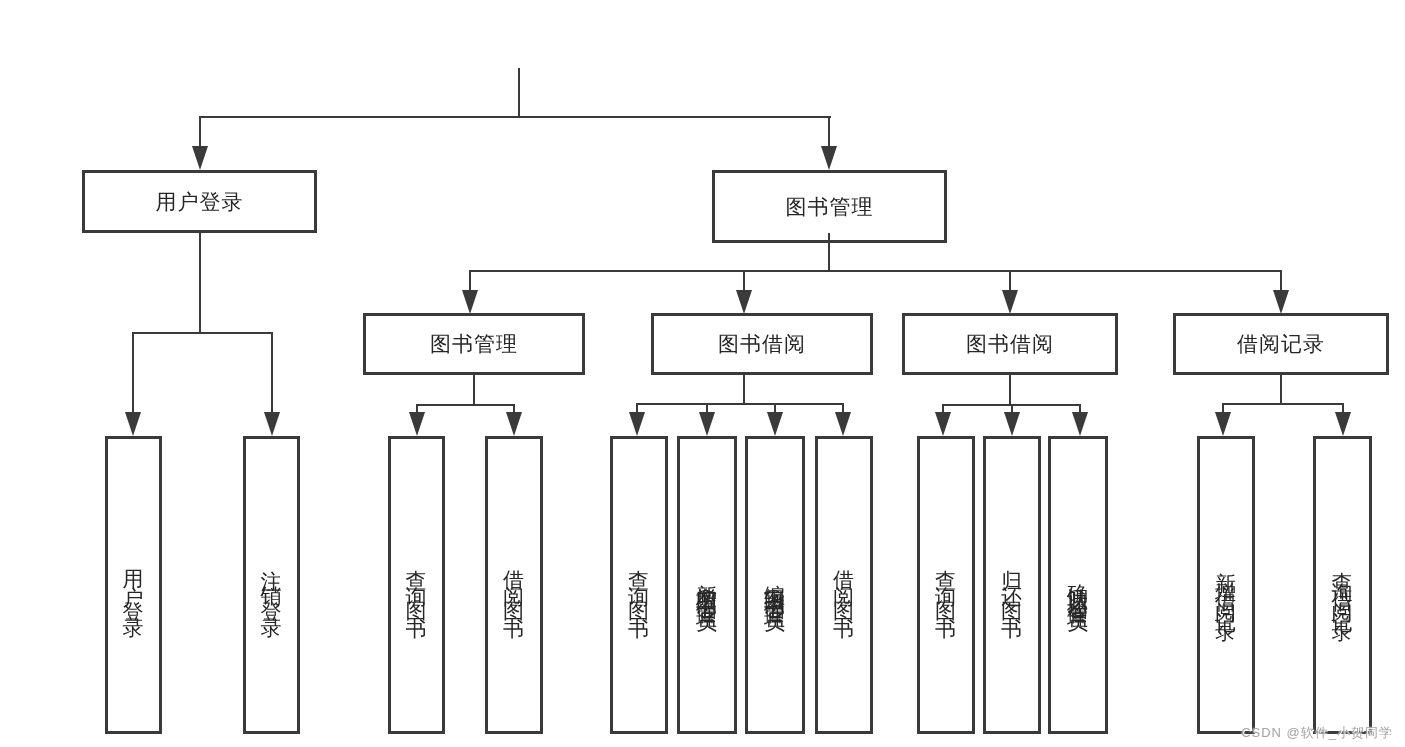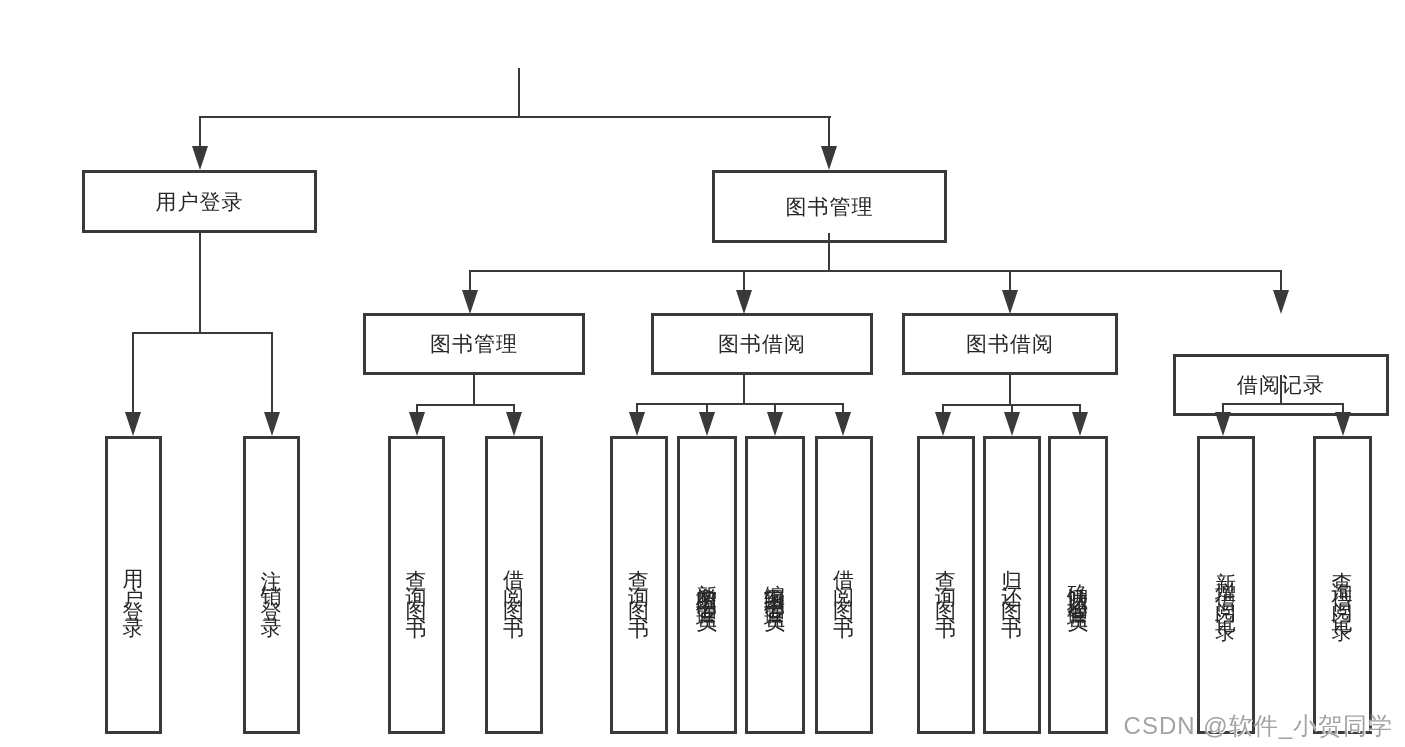--- a/index.html
+++ b/index.html
@@ -25,21 +25,21 @@
   .sp9{letter-spacing:4px;font-size:21px;}
   .vl,.hl{position:absolute;background:#3a3a3a;}
   .vl{width:2px;}
   .hl{height:2px;}
   .arrow{
     position:absolute;width:0;height:0;
     border-left:8px solid transparent;border-right:8px solid transparent;
     border-top:24px solid #3a3a3a;
   }
   .watermark{
-    position:absolute;right:12px;bottom:5px;font-size:24px;color:#a3a3a3;
+    position:absolute;right:12px;bottom:5px;font-size:13px;color:#a3a3a3;
     text-shadow:0 0 2px #ffffff,1px 1px 0 #ffffff;z-index:10;letter-spacing:1px;
   }
 </style>
 </head>
 <body>
 
 <div id="canvas">
 
 
   <div class="vl" style="left:518px;top:68px;height:49px;"></div>
@@ -76,21 +76,21 @@
 
   <div class="node" style="left:363px;top:313px;width:222px;height:62px;">
     <span>图书管理</span>
   </div>
   <div class="node" style="left:633px;top:313px;width:222px;height:62px;margin-left:18px;">
     <span>图书借阅</span>
   </div>
   <div class="node" style="left:902px;top:313px;width:216px;height:62px;">
     <span>图书借阅</span>
   </div>
-  <div class="node" style="left:1173px;top:313px;width:216px;height:62px;margin-top:41px;">
+  <div class="node" style="left:1173px;top:313px;width:216px;height:62px;">
     <span>借阅记录</span>
   </div>
 
   <div class="vl" style="left:473px;top:375px;height:31px;"></div>
   <div class="hl" style="left:416px;top:404px;width:99px;"></div>
   <div class="vl" style="left:416px;top:405px;height:9px;"></div>
   <div class="arrow" style="left:409px;top:412px;"></div>
   <div class="vl" style="left:513px;top:405px;height:9px;"></div>
   <div class="arrow" style="left:506px;top:412px;"></div>
 

